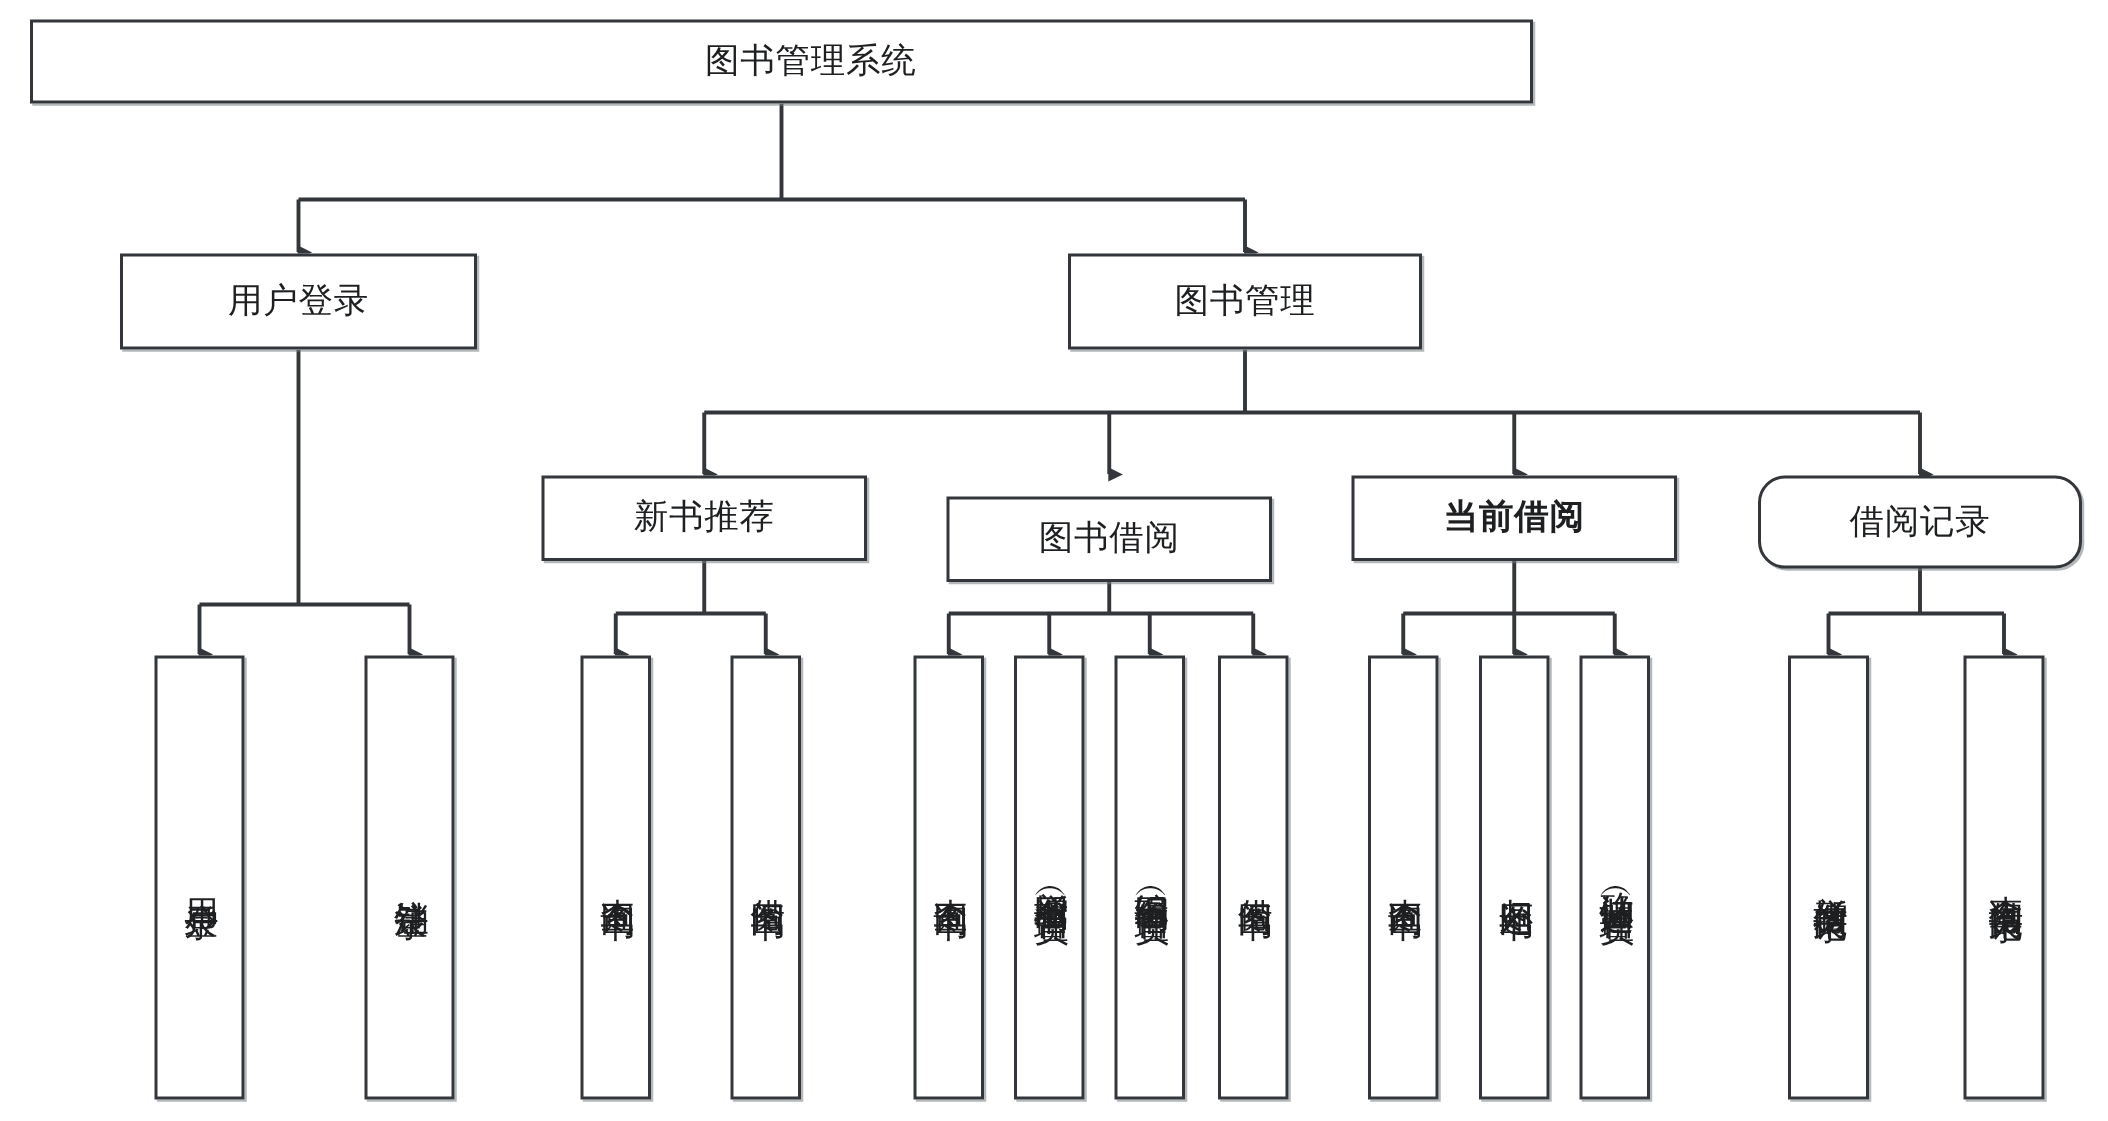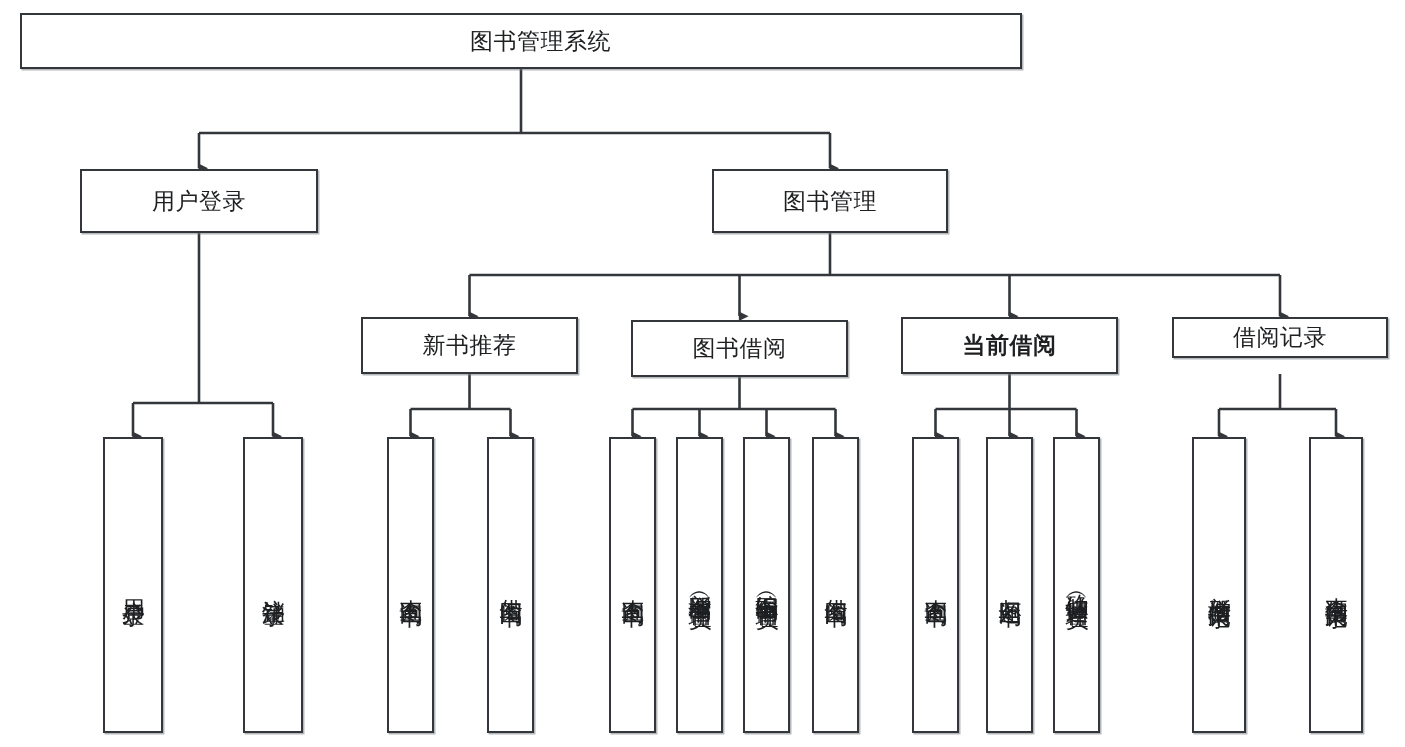--- a/index.html
+++ b/index.html
@@ -132,21 +132,21 @@
       </div>
       <div class="node horiz" style="left: 361px; top: 317px; width: 217px; height: 57px;">
         <span class="label">新书推荐</span>
       </div>
       <div class="node vert" style="left: 387px; top: 437px; width: 47px; height: 296px;">
         <span class="label">查询图书</span>
       </div>
       <div class="node vert" style="left: 487px; top: 437px; width: 47px; height: 296px;">
         <span class="label">借阅图书</span>
       </div>
-      <div class="node horiz" style="left: 631px; top: 320px; width: 217px; height: 57px;">
+      <div class="node horiz" style="left: 631px; top: 331px; width: 217px; height: 57px;">
         <span class="label">图书借阅</span>
       </div>
       <div class="node vert" style="left: 609px; top: 437px; width: 47px; height: 296px;">
         <span class="label">查询图书</span>
       </div>
       <div class="node vert" style="left: 676px; top: 437px; width: 47px; height: 296px;">
         <span class="label">新增图书（管理员）</span>
       </div>
       <div class="node vert" style="left: 743px; top: 437px; width: 47px; height: 296px;">
         <span class="label">编辑图书（管理员）</span>
@@ -159,21 +159,21 @@
       </div>
       <div class="node vert" style="left: 912px; top: 437px; width: 47px; height: 296px;">
         <span class="label">查询图书</span>
       </div>
       <div class="node vert" style="left: 986px; top: 437px; width: 47px; height: 296px;">
         <span class="label">归还图书</span>
       </div>
       <div class="node vert" style="left: 1053px; top: 437px; width: 47px; height: 296px;">
         <span class="label">确认归还（管理员）</span>
       </div>
-      <div class="node horiz" style="left: 1172px; top: 317px; width: 216px; height: 41px;">
+      <div class="node horiz" style="left: 1172px; top: 317px; width: 216px; height: 62px; border-radius: 18px;">
         <span class="label">借阅记录</span>
       </div>
       <div class="node vert" style="left: 1192px; top: 437px; width: 54px; height: 296px;">
         <span class="label">新增借阅记录</span>
       </div>
       <div class="node vert" style="left: 1309px; top: 437px; width: 54px; height: 296px;">
         <span class="label">查询借阅记录</span>
       </div>
     </div>
 

